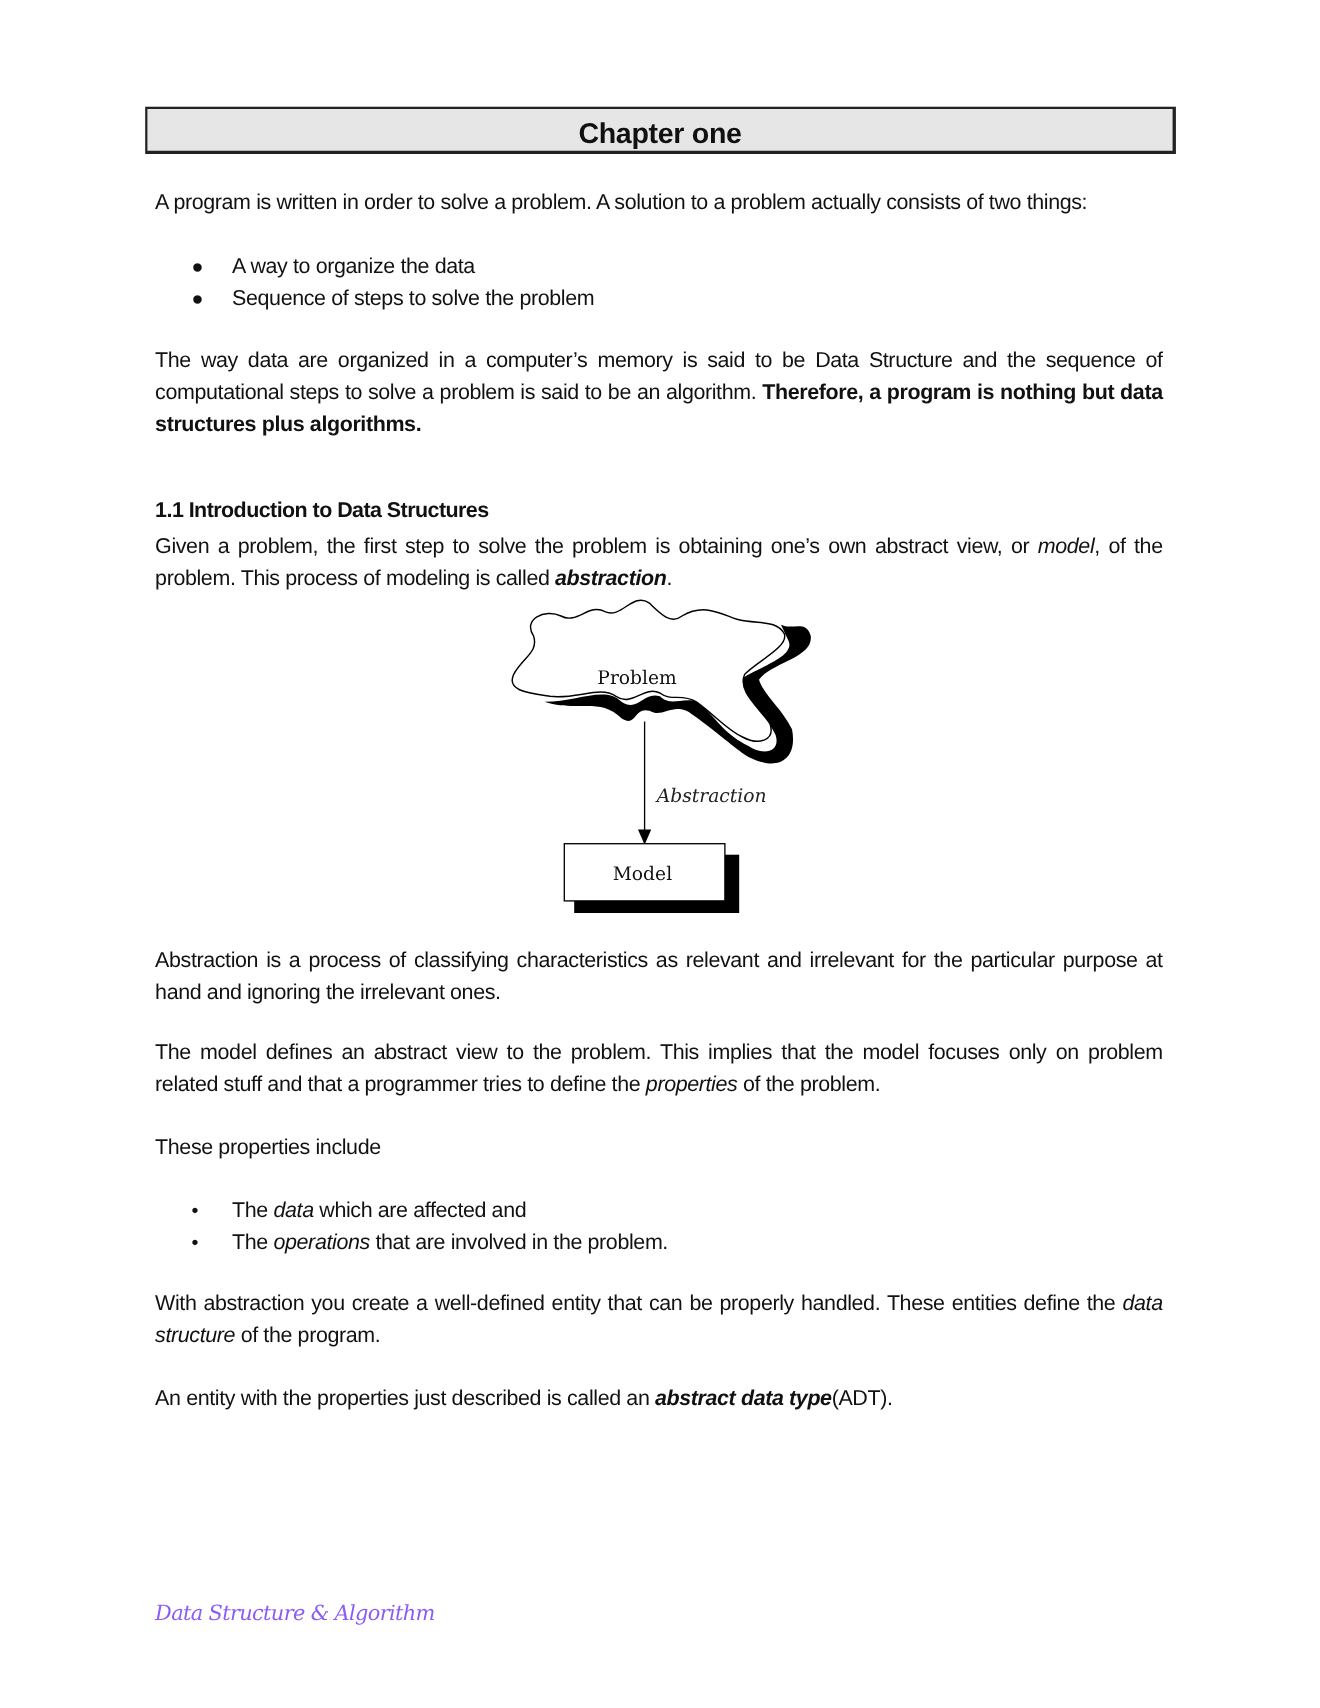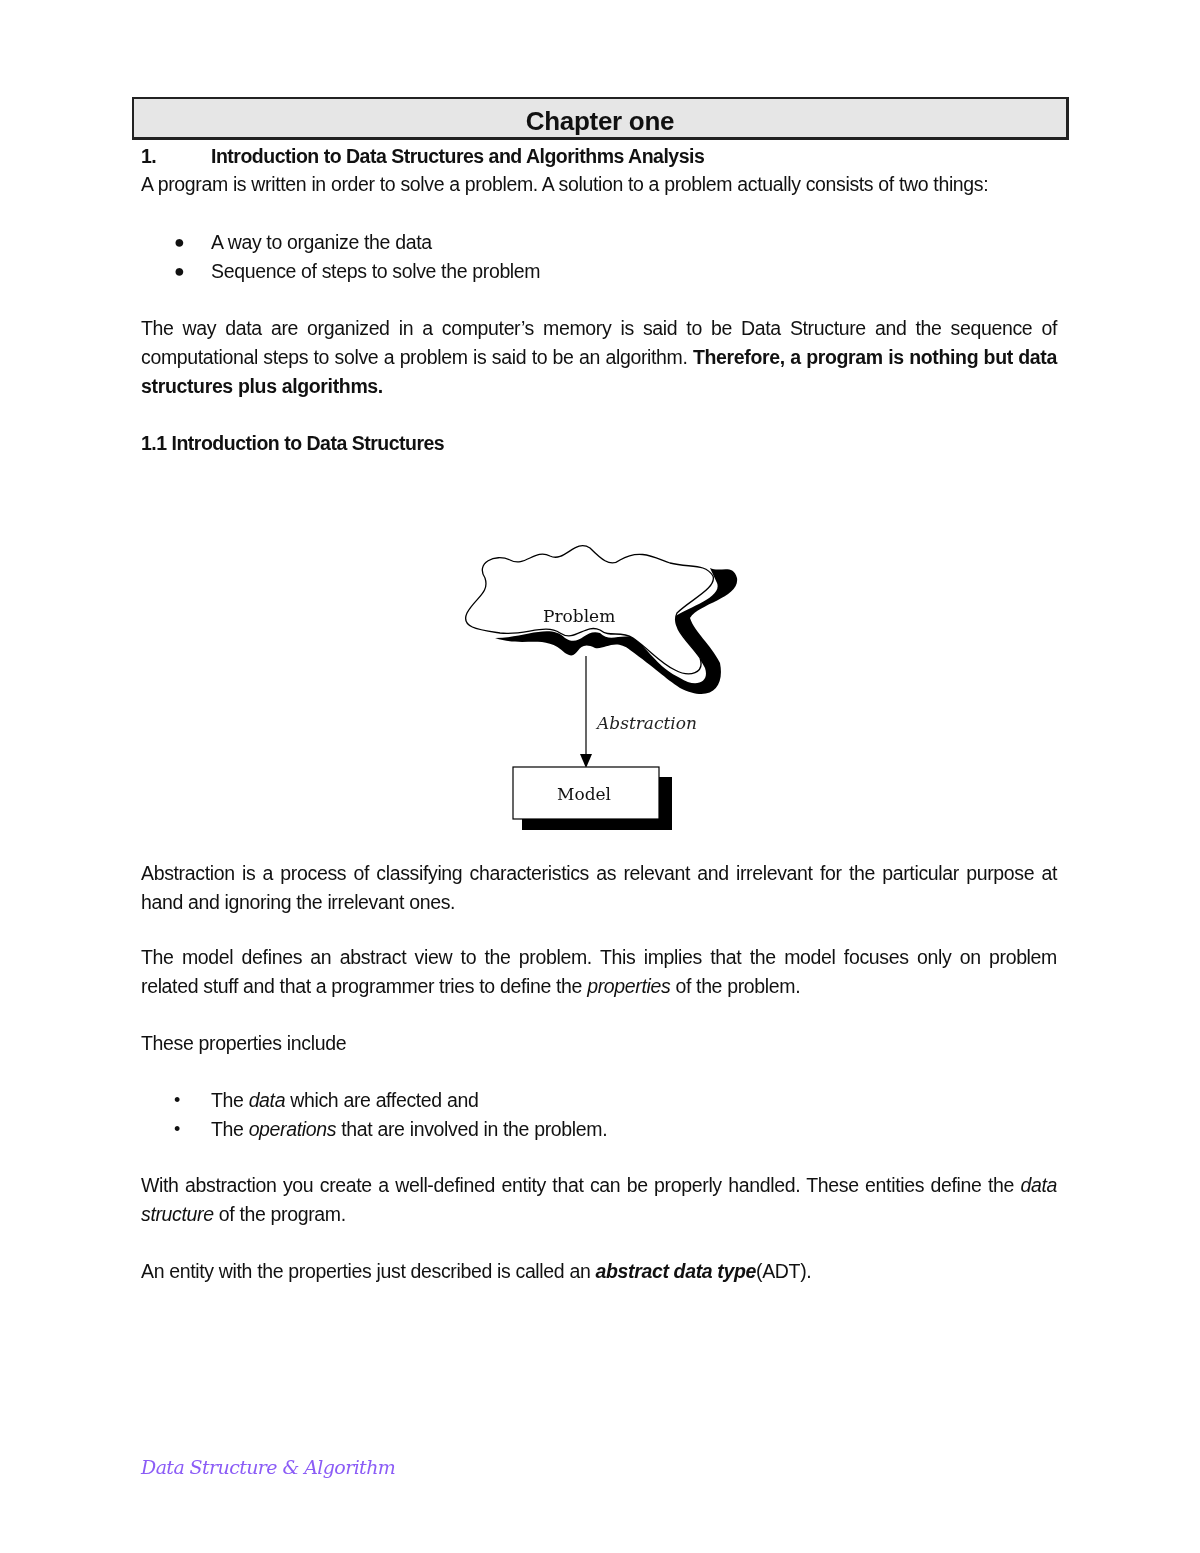--- a/index.html
+++ b/index.html
@@ -24,45 +24,45 @@
 </style>
 </head>
 <body>
 
 <div class="page">
 
   <div class="chapter-box">
     <span class="chapter-title">Chapter one</span>
   </div>
 
-  <div class="h1" style="top:145px;">
-    <span class="num">1.</span><span>Introduction to Data Structures and Algorithms Analysis</span>
-  </div>
 
   <div class="text" style="top:170px;">A program is written in order to solve a problem. A solution to a problem actually consists of two things:</div>
 
   <div class="bullets" style="top:228px;">
     <div class="bullet-row">
       <span class="bullet-dot">●</span>
       <span>A way to organize the data</span>
     </div>
     <div class="bullet-row">
       <span class="bullet-dot">●</span>
       <span>Sequence of steps to solve the problem</span>
     </div>
   </div>
 
   <div class="text" style="top:314px;">
     <span>The way data are organized in a computer’s memory is said to be Data Structure and the sequence of computational steps to solve a problem is said to be an algorithm. </span><span class="bold">Therefore, a program is nothing but data structures plus algorithms.</span>
   </div>
 
-  <div class="h1" style="top:432px;">
+  <div class="h1" style="top:453px;">
     <span>1.1 Introduction to Data Structures</span>
   </div>
 
+  <div class="text" style="top:483px;">
+    <span>Given a problem, the first step to solve the problem is obtaining one’s own abstract view, or </span><i>model</i><span>, of the problem. This process of modeling is called </span><b><i>abstraction</i></b><span>.</span>
+  </div>
 
   <svg class="diagram" viewBox="0 0 290 296">
 
     <path d="M40 100 C 70 110, 90 95, 110 115 C 125 125, 120 100, 140 110 C 150 112, 160 100, 175 112 C 200 130, 210 140, 225 150 C 255 165, 270 150, 265 125 C 255 105, 240 95, 235 80 C 245 65, 285 60, 282 40 C 278 25, 265 35, 255 30 L 262 45 C 268 60, 230 70, 218 80 C 222 95, 240 110, 250 130 C 255 145, 240 150, 225 140 C 205 130, 200 120, 180 100 C 165 95, 155 105, 145 95 C 130 90, 125 110, 110 100 C 95 85, 70 100, 40 100 Z" fill="#000"></path>
 
     <path d="M30 40 C 20 25, 40 15, 55 22 C 70 30, 80 10, 95 18 C 110 25, 120 0, 135 10 C 145 20, 155 30, 165 22 C 185 10, 200 20, 215 25 C 235 30, 250 25, 258 38 C 262 50, 235 62, 222 75 C 215 90, 235 105, 245 120 C 250 135, 235 140, 220 132 C 205 125, 195 112, 178 100 C 165 92, 155 100, 145 92 C 130 85, 120 105, 105 95 C 90 85, 70 98, 45 95 C 25 92, 5 90, 12 75 C 20 60, 35 55, 30 40 Z" fill="#fff" stroke="#000" stroke-width="1.3"></path>
     <text x="88" y="84" font-family="DejaVu Serif, serif" font-size="17" fill="#111">Problem</text>
 
     <line x1="131" y1="118" x2="131" y2="218" stroke="#000" stroke-width="1.2"></line>
     <polygon points="125,216 137,216 131,230" fill="#000"></polygon>

